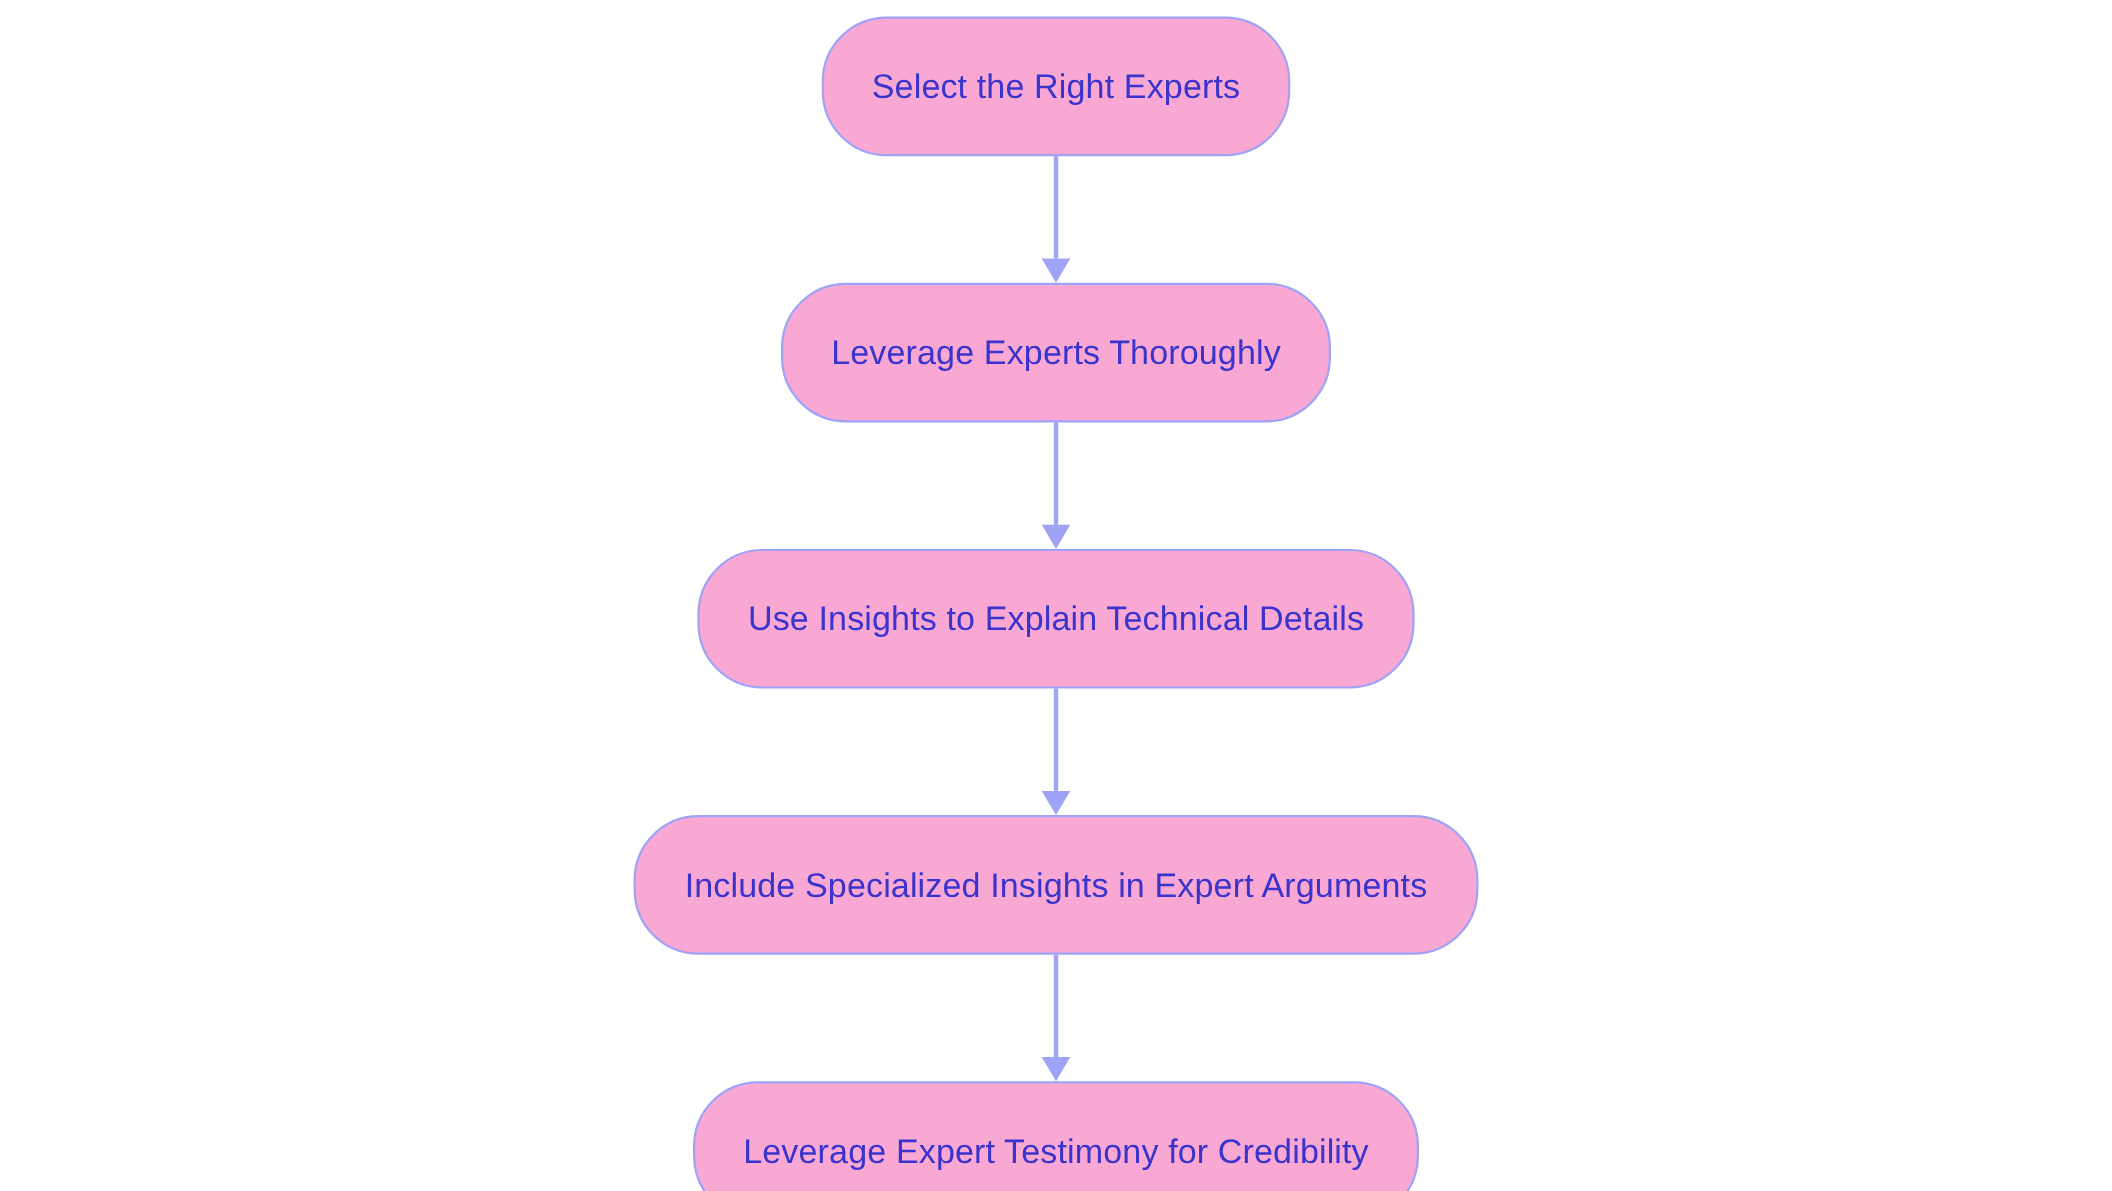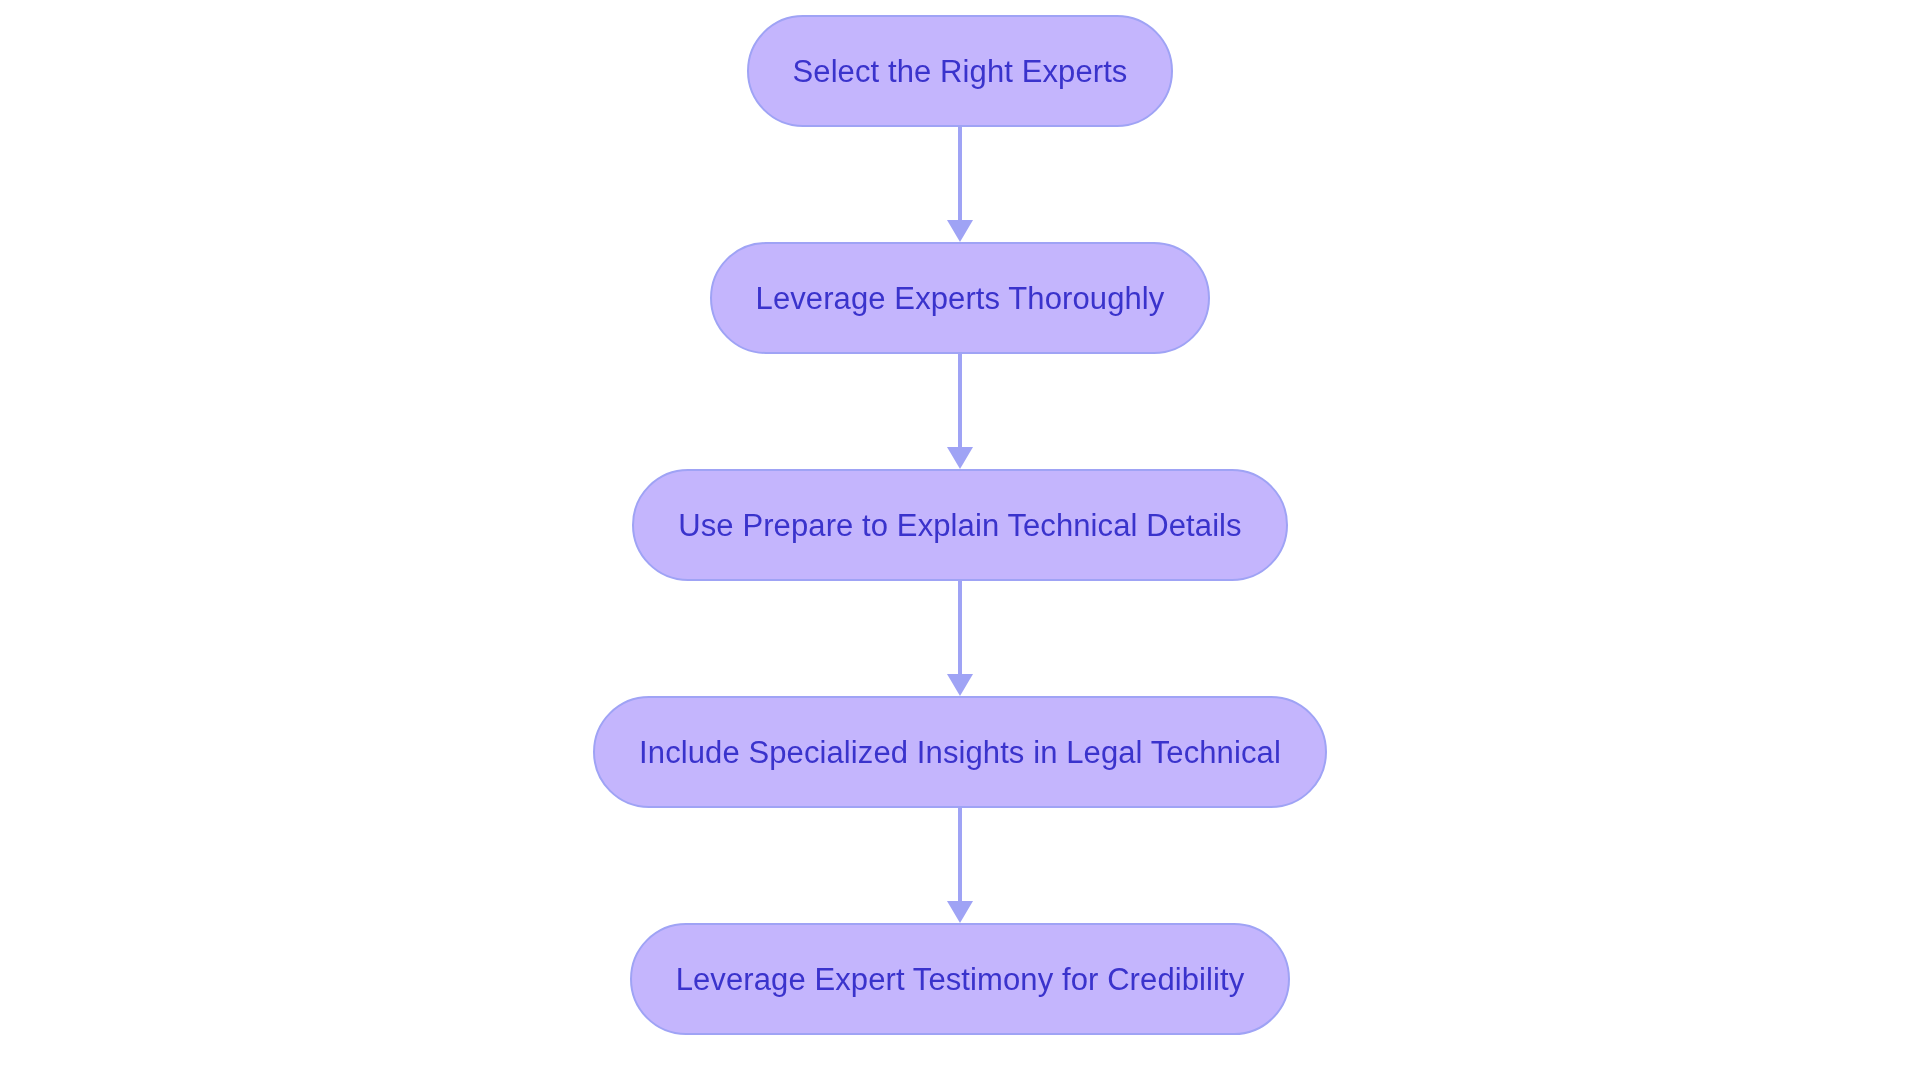--- a/index.html
+++ b/index.html
@@ -21,22 +21,22 @@
     background: #ffffff;
     display: flex;
     flex-direction: column;
     align-items: center;
     justify-content: flex-start;
   }
 
   
   .node {
     box-sizing: border-box;
-    height: 112px;
-    background: #c4b5fd;
+    height: 127px;
+    background: #f9a8d4;
     border: 2px solid #9fa3f5;
     border-radius: 59px;
     display: flex;
     align-items: center;
     justify-content: center;
     padding: 0 44px;
     flex: 0 0 auto;
   }
   .node-label {
     color: #3a33cc;
@@ -98,30 +98,30 @@
   <div class="node">
     <span class="node-label">Leverage Experts Thoroughly</span>
   </div>
 
   <div class="connector">
     <div class="connector-line"></div>
     <div class="connector-arrowhead"></div>
   </div>
 
   <div class="node">
-    <span class="node-label">Use Prepare to Explain Technical Details</span>
+    <span class="node-label">Use Insights to Explain Technical Details</span>
   </div>
 
   <div class="connector">
     <div class="connector-line"></div>
     <div class="connector-arrowhead"></div>
   </div>
 
   <div class="node">
-    <span class="node-label">Include Specialized Insights in Legal Technical</span>
+    <span class="node-label">Include Specialized Insights in Expert Arguments</span>
   </div>
 
   <div class="connector">
     <div class="connector-line"></div>
     <div class="connector-arrowhead"></div>
   </div>
 
   <div class="node">
     <span class="node-label">Leverage Expert Testimony for Credibility</span>
   </div>

